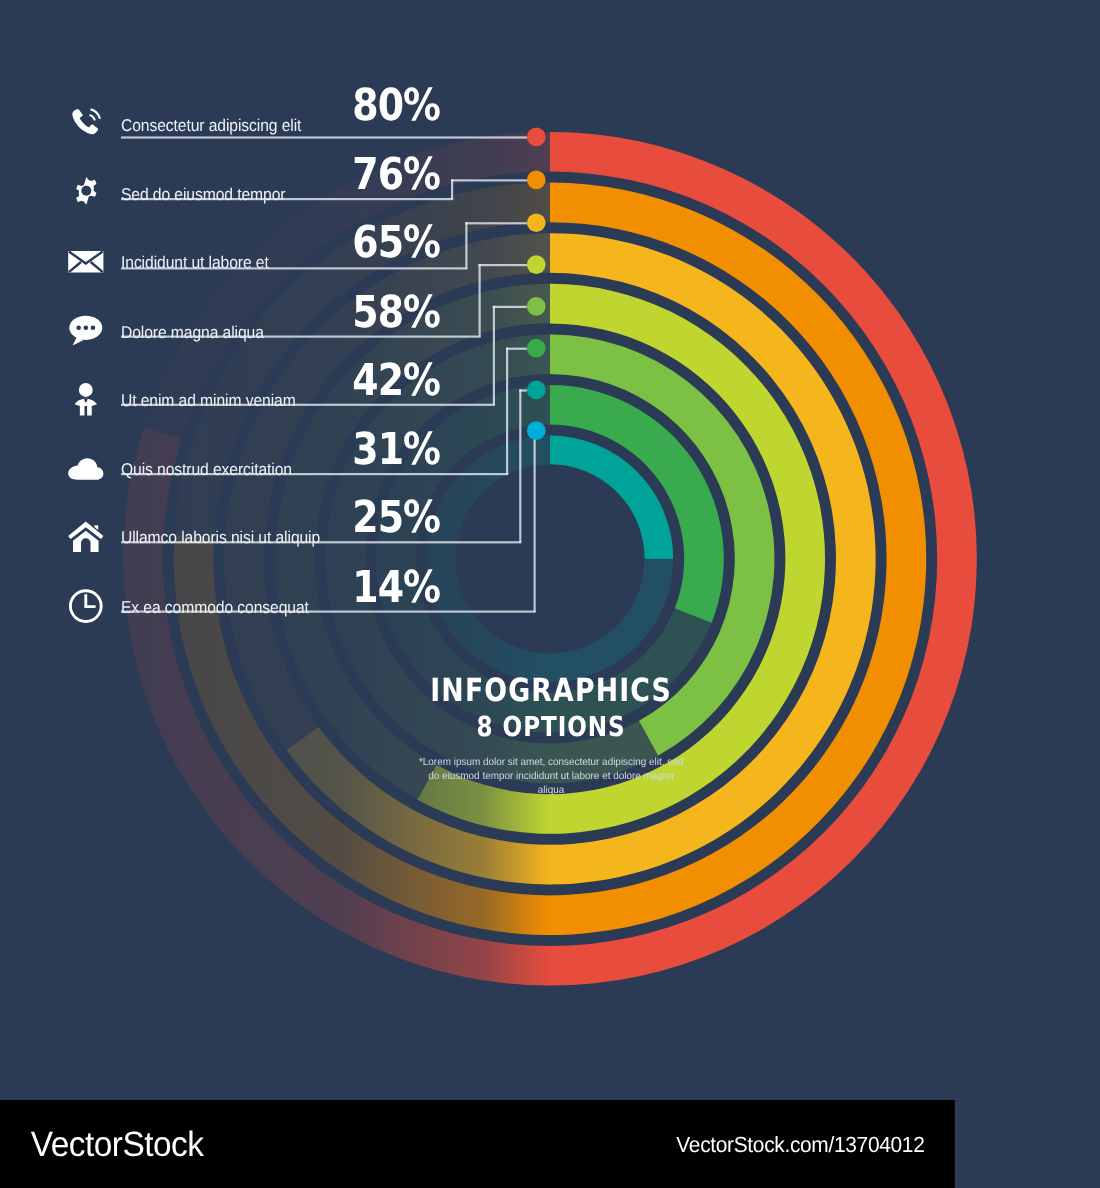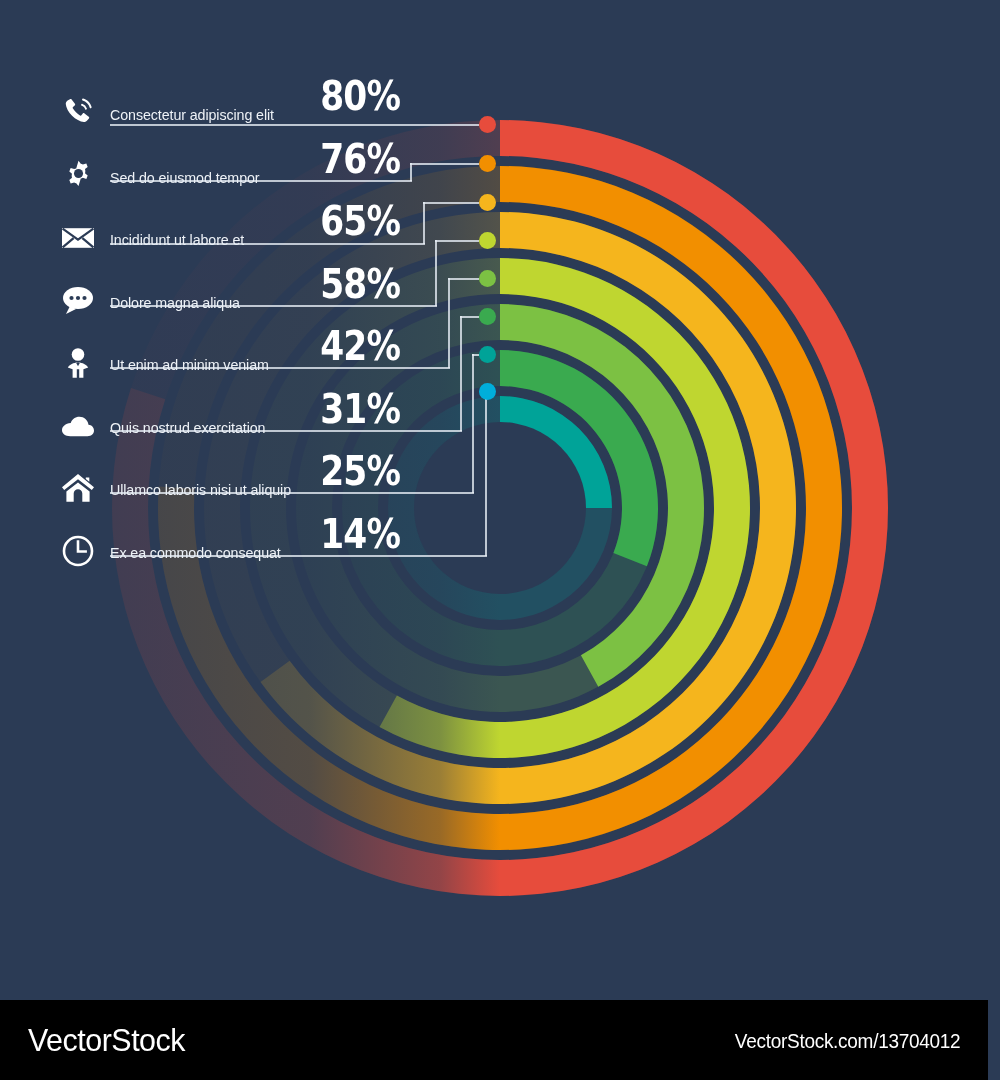--- a/index.html
+++ b/index.html
@@ -68,21 +68,21 @@
     font-size:25px;letter-spacing:1px;line-height:30px;margin-top:4px;
     transform:scaleX(0.84);
   }
   #cdesc{
     color:#cfd9e6;font-family:"Liberation Sans",sans-serif;
     font-size:9.5px;line-height:13px;margin-top:10px;
     transform:scaleX(0.95);
   }
 
   #watermark{
-    position:absolute;left:0;top:1000px;width:988px;height:80px;
+    position:absolute;left:0;top:1000px;width:868px;height:80px;
     background:#000000;
   }
   #wm-logo{
     position:absolute;left:28px;top:22px;
     color:#ffffff;font-family:"Liberation Sans",sans-serif;
     font-size:32px;font-weight:normal;letter-spacing:-0.5px;
     transform:scaleX(0.95);transform-origin:left center;
   }
   #wm-url{
     position:absolute;right:28px;top:30px;
@@ -228,19 +228,24 @@
         </svg>
       </div>
       <div class="rowpct" style="top: 514px; left: 290px;">14%</div>
       <div class="rowlabel" style="top: 544px;">Ex ea commodo consequat</div>
       <div class="underline" style="left: 110px; top: 555px; width: 377px;"></div>
       <div class="conn" style="left: 485px; top: 390.5px; width: 2px; height: 165.5px;"></div>
       <div class="conn" style="left: 485px; top: 390.5px; height: 2px;"></div>
       <div class="dot" style="left: 479px; top: 383px; background: rgb(0, 174, 219);"></div>
     </div>
 
+  <div id="centerblock">
+    <div id="ctitle">INFOGRAPHICS</div>
+    <div id="csub">8 OPTIONS</div>
+    <div id="cdesc">*Lorem ipsum dolor sit amet, consectetur adipiscing elit, sed do eiusmod tempor incididunt ut labore et dolore magna aliqua</div>
+  </div>
 
 </div>
 
 <div id="watermark">
   <div id="wm-logo">VectorStock</div>
   <div id="wm-url">VectorStock.com/13704012</div>
 </div>
 
 </body></html>

